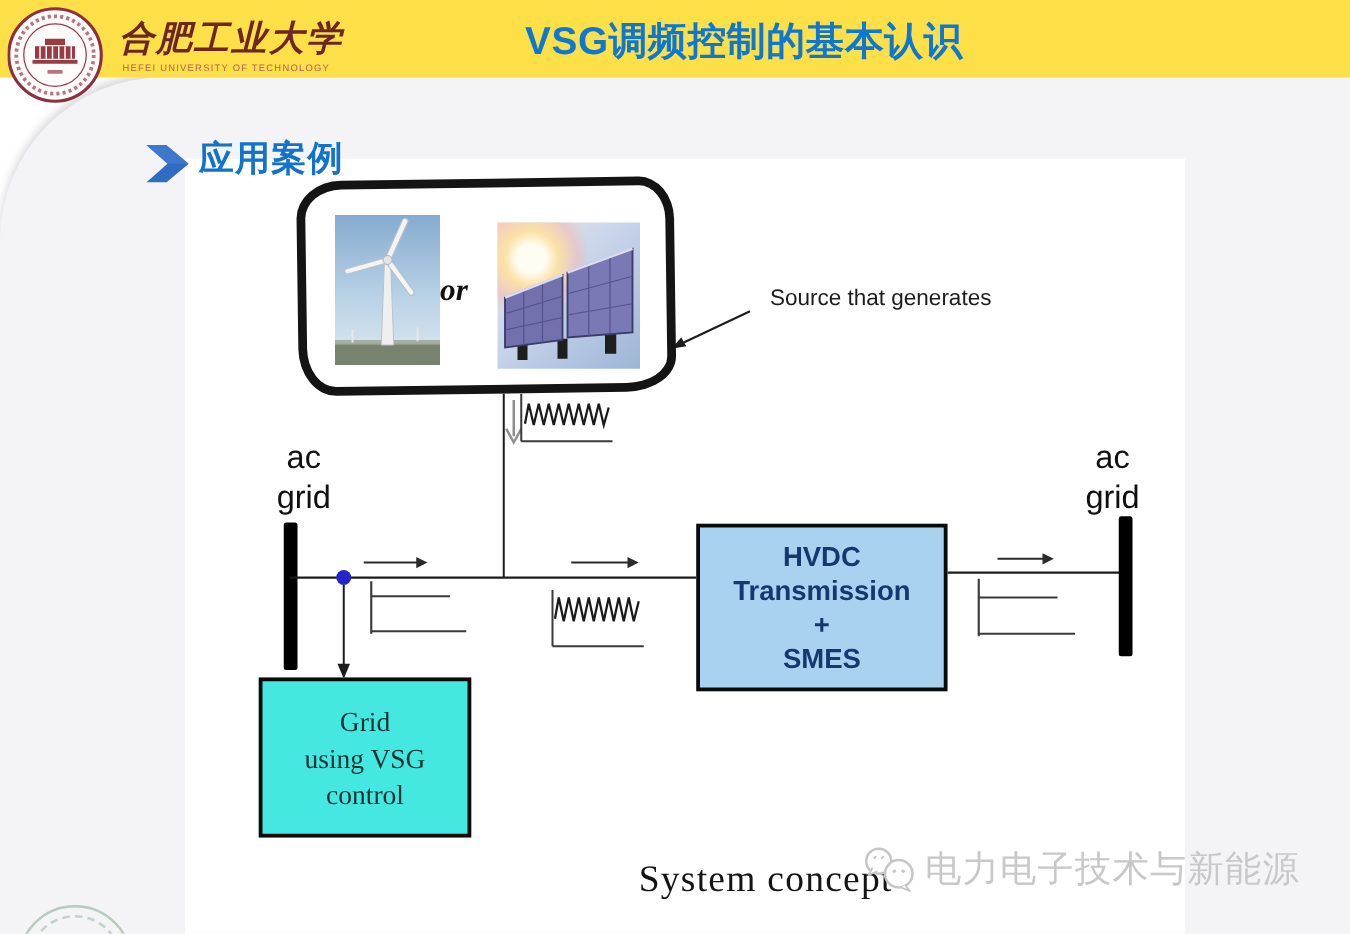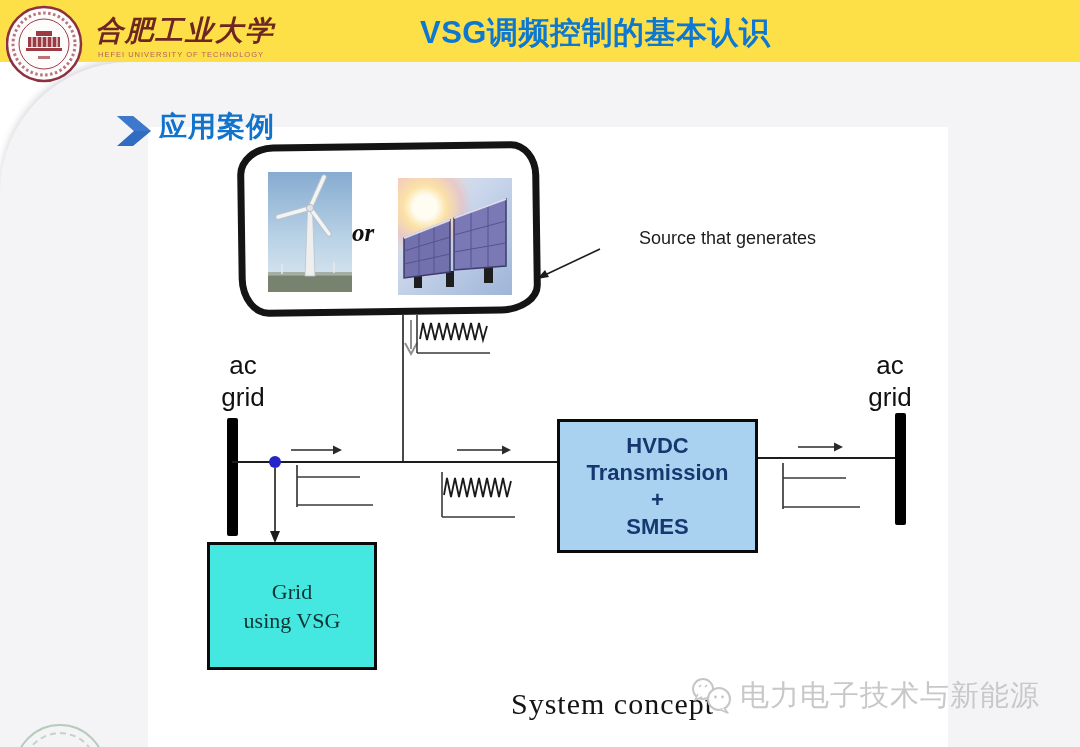--- a/index.html
+++ b/index.html
@@ -55,21 +55,21 @@
   .sun-glow {
     position:absolute; left:-18px; top:-16px; width:90px; height:90px;
     background:radial-gradient(circle, #fffdf2 0 18%, rgba(255,226,160,0.9) 34%, rgba(250,180,170,0.45) 58%, rgba(250,180,170,0) 75%);
   }
   .or-label {
     position:absolute; left:204px; top:92px; width:48px; 
     font-family:"Liberation Serif", serif; font-weight:bold; font-style:italic;
     font-size:25px; color:#111;
   }
   .src-note {
-    position:absolute; left:452px; top:100px; width:216px; text-align:right;
+    position:absolute; left:468px; top:100px; width:216px; text-align:left;
     font-size:18px; line-height:23px; color:#1c1c1c;
   }
   .ac-label { position:absolute; width:72px; text-align:center; font-size:26px; line-height:32px; color:#101010; }
   .ac-left  { left:59px;  top:222px; }
   .ac-right { left:706px; top:222px; }
   .hvdc-box {
     position:absolute; left:409px; top:276px; width:201px; height:134px;
     background:#a9d2f1; border:3.5px solid #0a0a0a;
     display:flex; flex-direction:column; justify-content:center;
     text-align:center; color:#16386e; font-weight:bold; font-size:22px; line-height:27px;margin-top:16px;
@@ -269,20 +269,21 @@
   <div class="hvdc-box">
     <div>HVDC</div>
     <div>Transmission</div>
     <div>+</div>
     <div>SMES</div>
   </div>
 
   <div class="vsg-box">
     <div>Grid</div>
     <div>using VSG</div>
+    <div>control</div>
   </div>
 
   <div class="caption">System concept</div>
 </div>
 
 <div class="wechat-mark">
   <svg width="44" height="40" viewBox="0 0 44 40">
     <circle cx="13" cy="13" r="10" fill="#ffffff" stroke="#c6c6c6" stroke-width="2"></circle>
     <path d="M8,18 L5,24 L12,21" fill="#ffffff" stroke="#c6c6c6" stroke-width="1.5" stroke-linejoin="round"></path>
     <path d="M9,11 l2,-2 M15,11 l2,-2" stroke="#c6c6c6" stroke-width="1.6" fill="none"></path>

